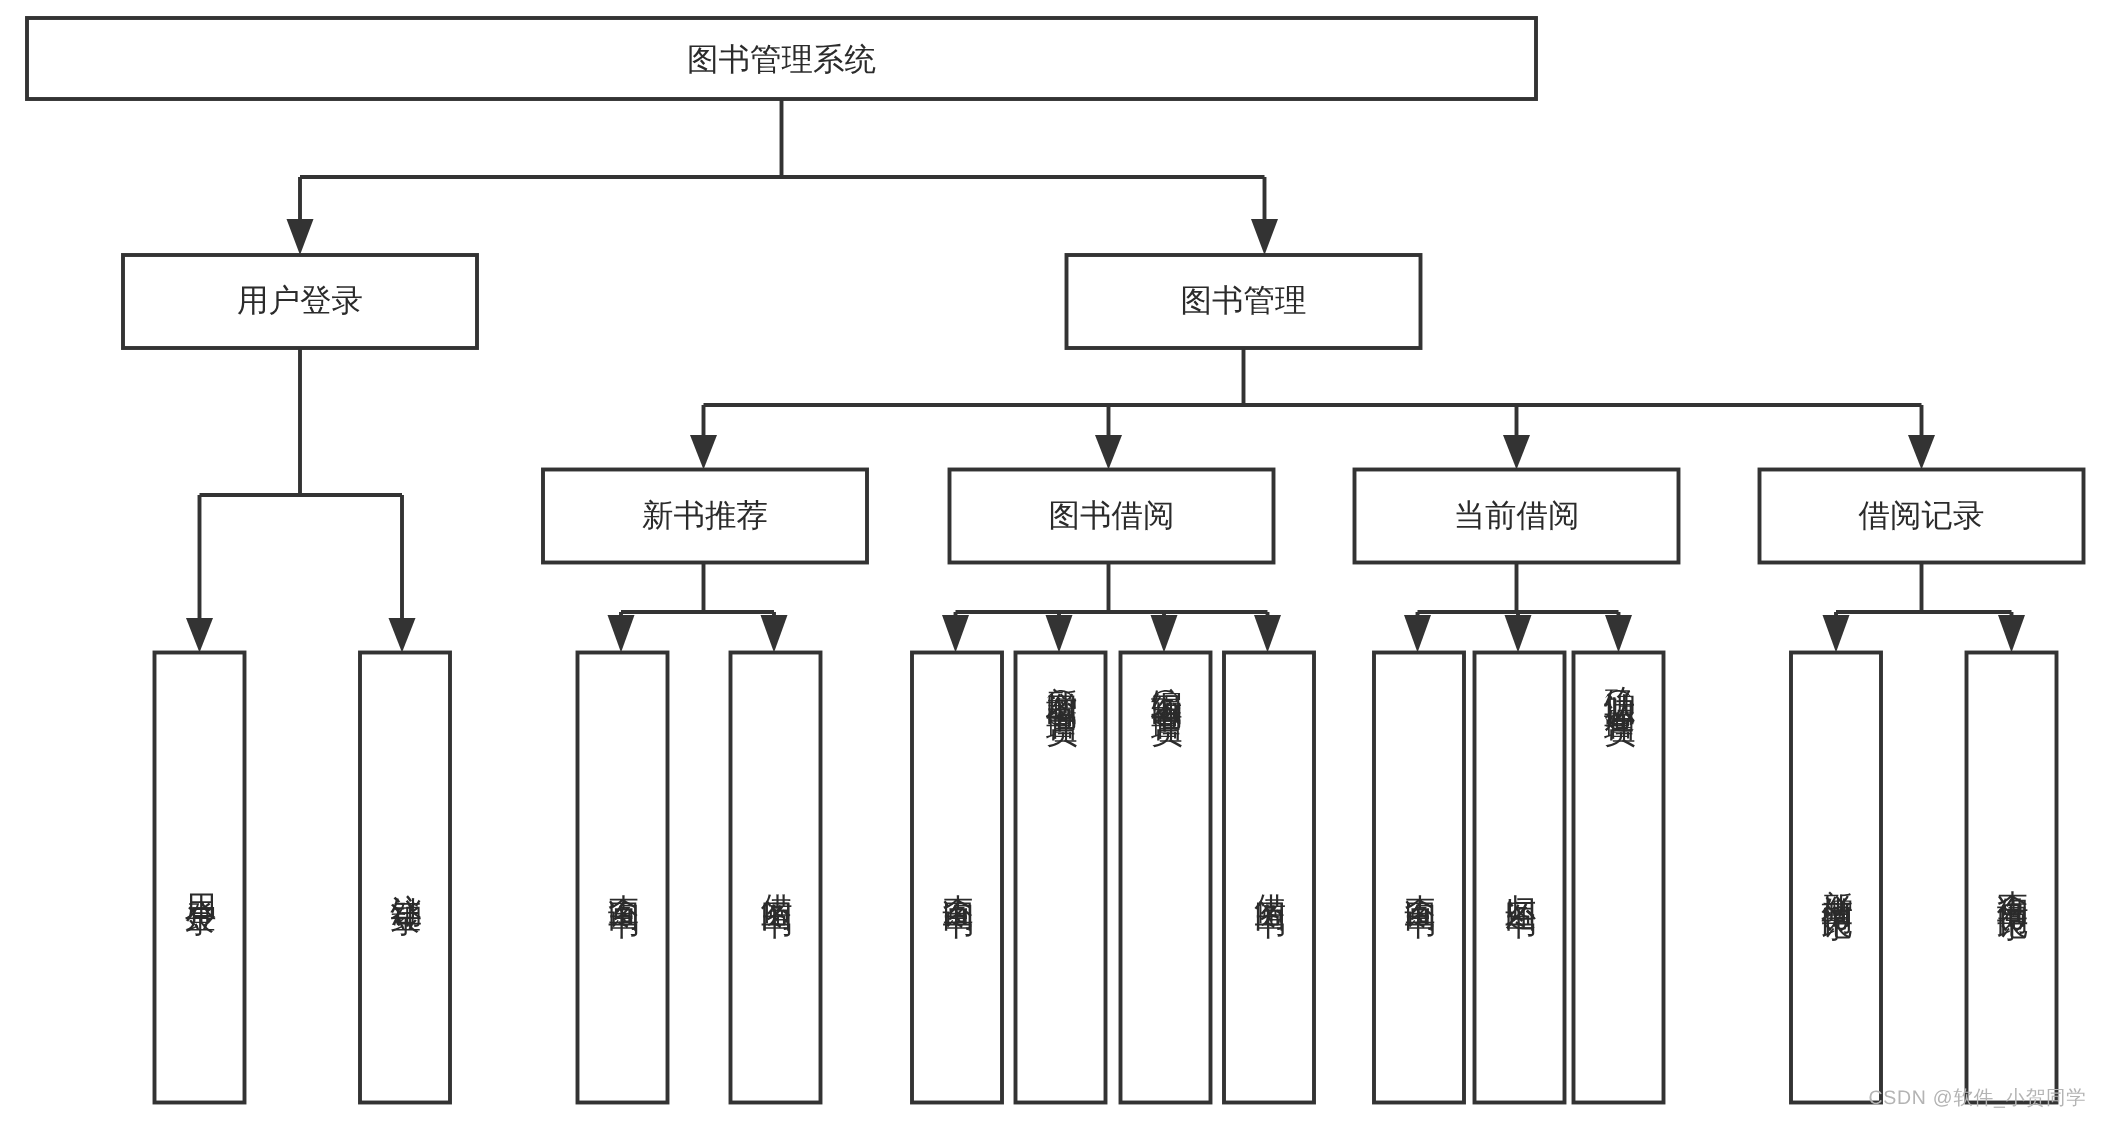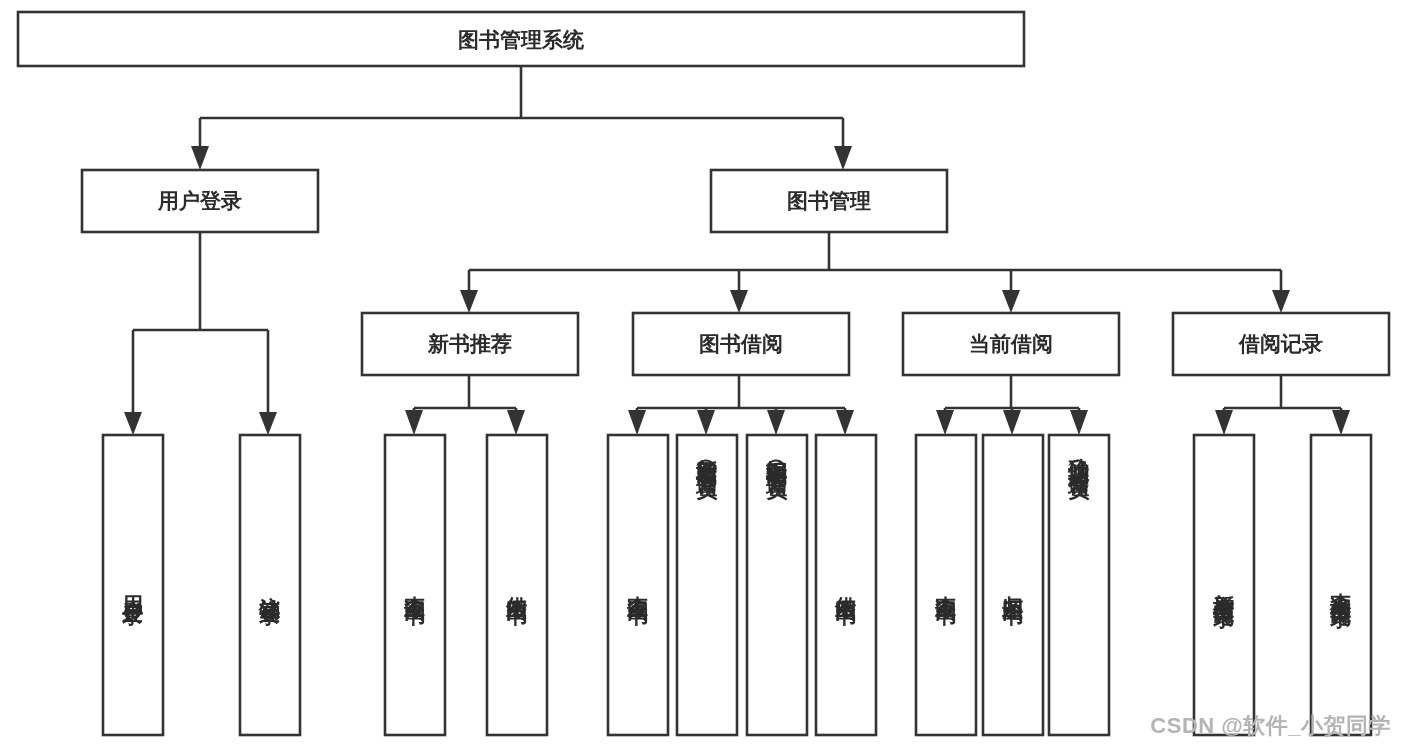--- a/index.html
+++ b/index.html
@@ -10,21 +10,20 @@
   }
   body {
     font-family: "Liberation Sans", "DejaVu Sans", sans-serif;
   }
   #diagram-root {
     position: relative;
     width: 1405px;
     height: 747px;
     background: #ffffff;
     overflow: hidden;
-    font-weight: bold;
   }
   svg#flowchart {
     position: absolute;
     top: 0;
     left: 0;
     width: 1405px;
     height: 747px;
     display: block;
   }
   .node-box {
@@ -69,21 +68,21 @@
     white-space: nowrap;
   }
   .vlabel.center {
     align-self: center;
   }
   .watermark {
     position: absolute;
     right: 14px;
     bottom: 6px;
     font-family: "Liberation Sans", "DejaVu Sans", sans-serif;
-    font-size: 22px;
+    font-size: 13px;
     color: #b4b4b4;
     letter-spacing: 0.5px;
     user-select: none;
     pointer-events: none;
   }
 </style>
 </head>
 <body>
 
 <div id="diagram-root">

